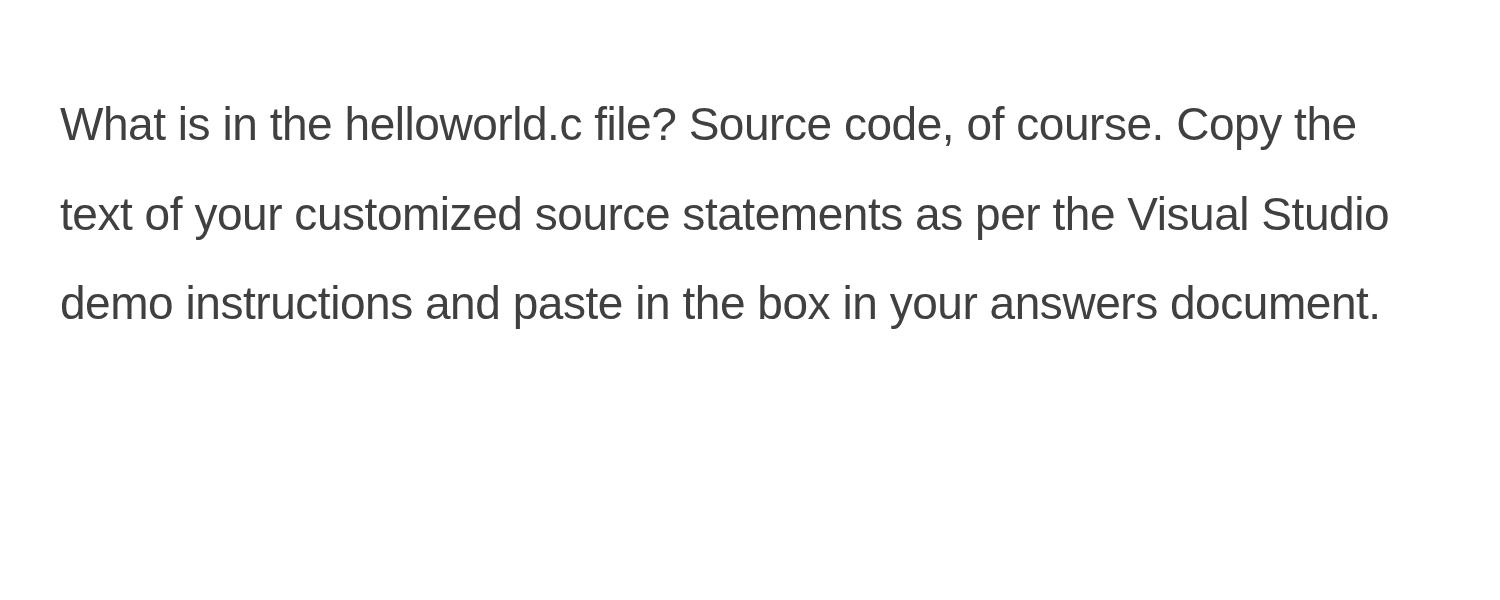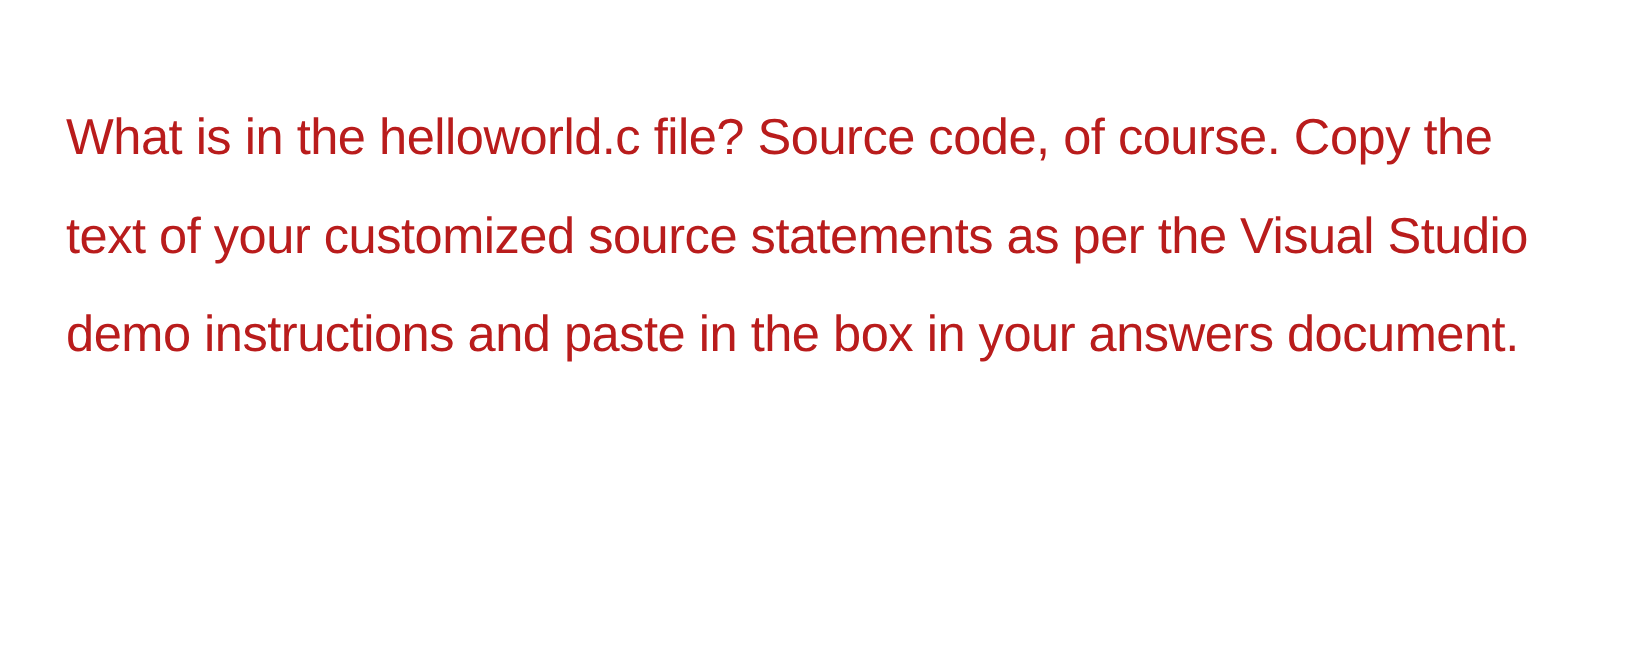--- a/index.html
+++ b/index.html
@@ -11,21 +11,21 @@
       width: 1500px;
       height: 600px;
       background: #ffffff;
       font-family: -apple-system, BlinkMacSystemFont, "Segoe UI", Helvetica, Arial, sans-serif;
       padding: 80px 60px 60px 60px;
       overflow: hidden;
     }
     .paragraph {
       font-size: 46px;
       line-height: 1.95;
-      color: #b91c1c;
+      color: #404040;
       font-weight: 400;
       letter-spacing: -0.01em;
       max-width: 1380px;
     }
   </style>
 </head>
 <body>
 
 <p class="paragraph">What is in the helloworld.c file? Source code, of course. Copy the text of your customized source statements as per the Visual Studio demo instructions and paste in the box in your answers document.</p>
 

